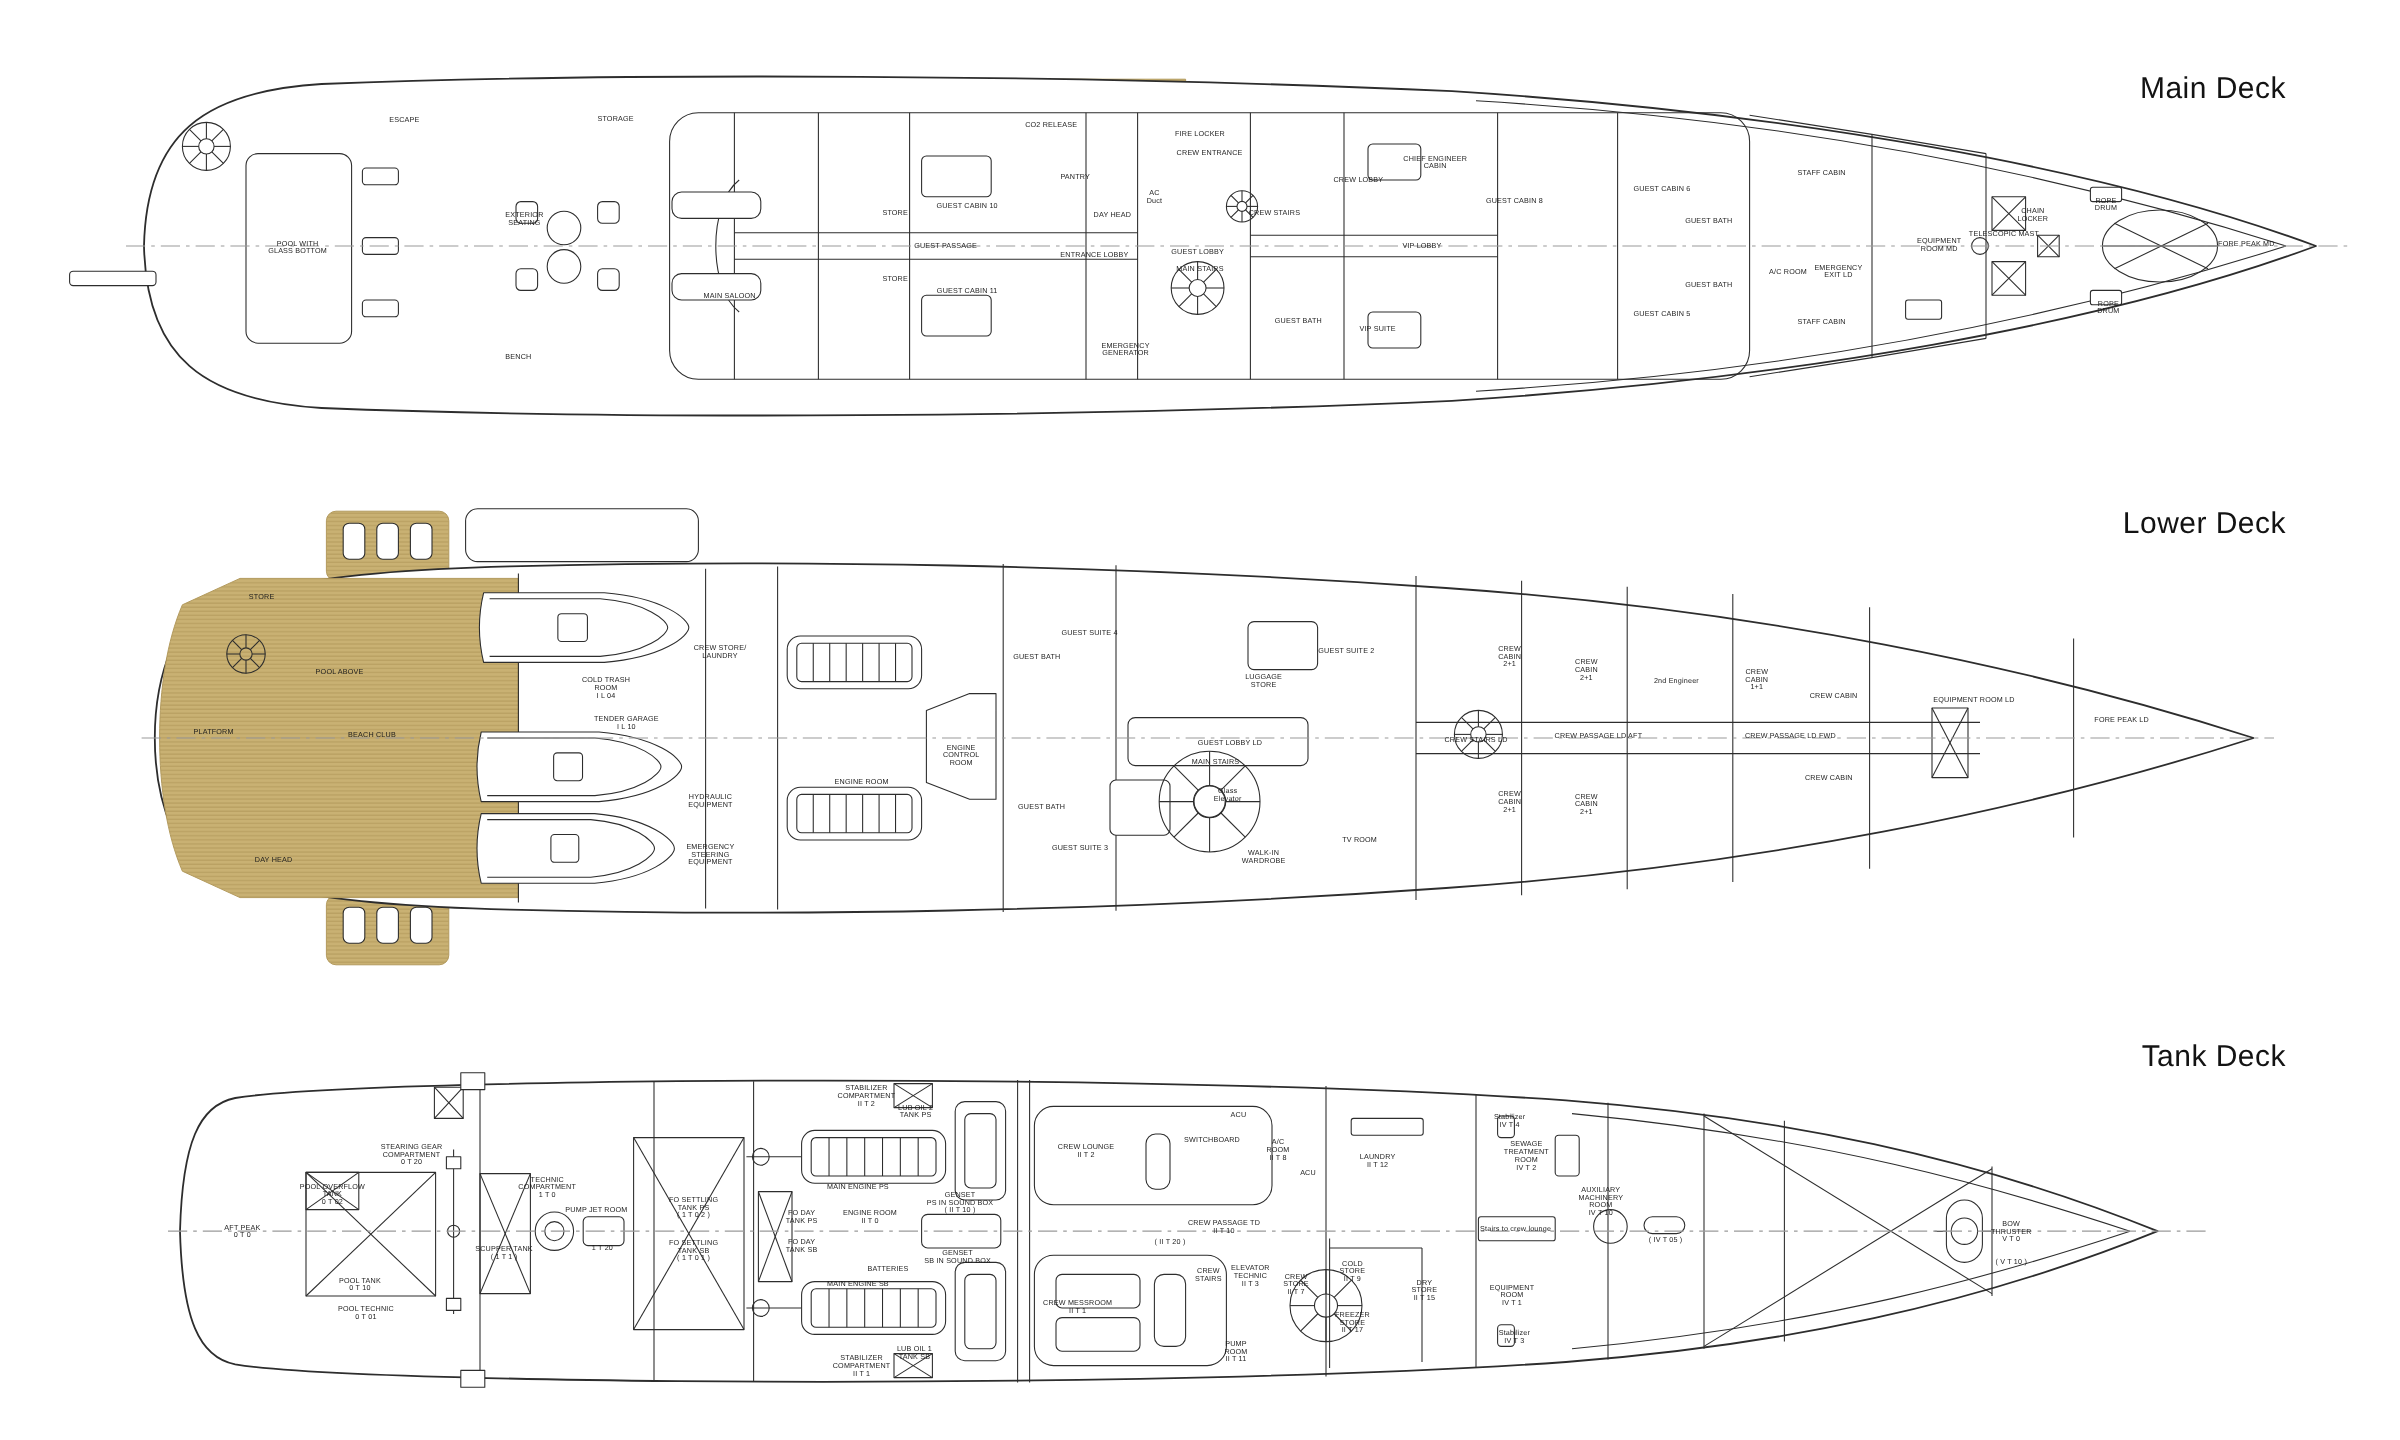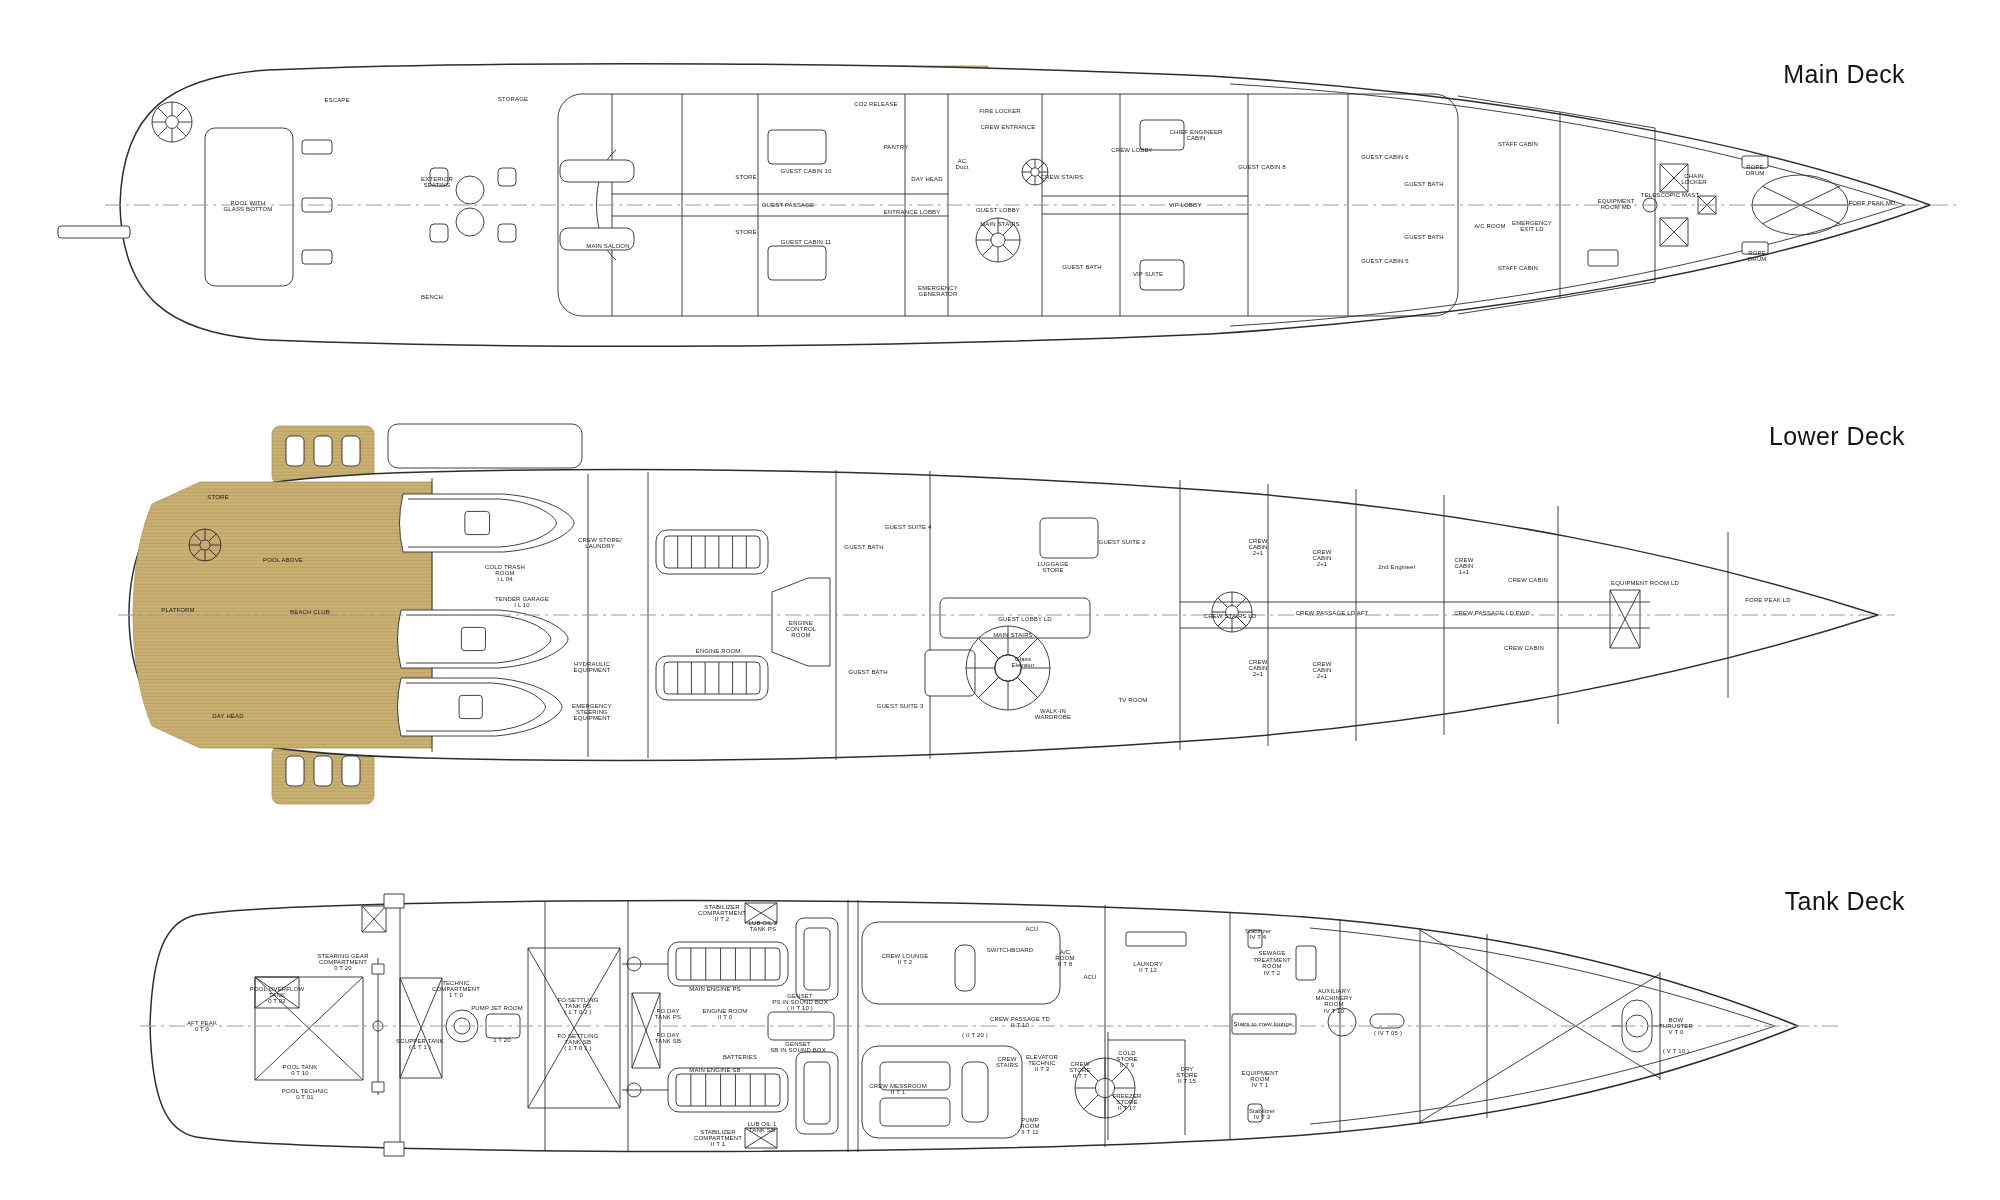--- a/index.html
+++ b/index.html
@@ -10,21 +10,21 @@
   }
   #plan-canvas{position:absolute;left:0;top:0;}
   .deck-title{
     position:absolute;right:95px;
     font-family:"Liberation Sans",sans-serif;
     font-size:25px;font-weight:400;letter-spacing:.4px;color:#131313;
     white-space:nowrap;
   }
   #title-main{top:60px;}
   #title-lower{top:422px;}
-  #title-tank{top:887px;}
+  #title-tank{top:866px;}
   text.room-label{
     font-family:"Liberation Sans",sans-serif;
     font-size:6px;letter-spacing:.15px;
     text-anchor:middle;
   }
 </style>
 </head>
 <body>
 
 <svg id="plan-canvas" width="2000" height="1200" viewBox="0 0 2000 1200" xmlns="http://www.w3.org/2000/svg">

